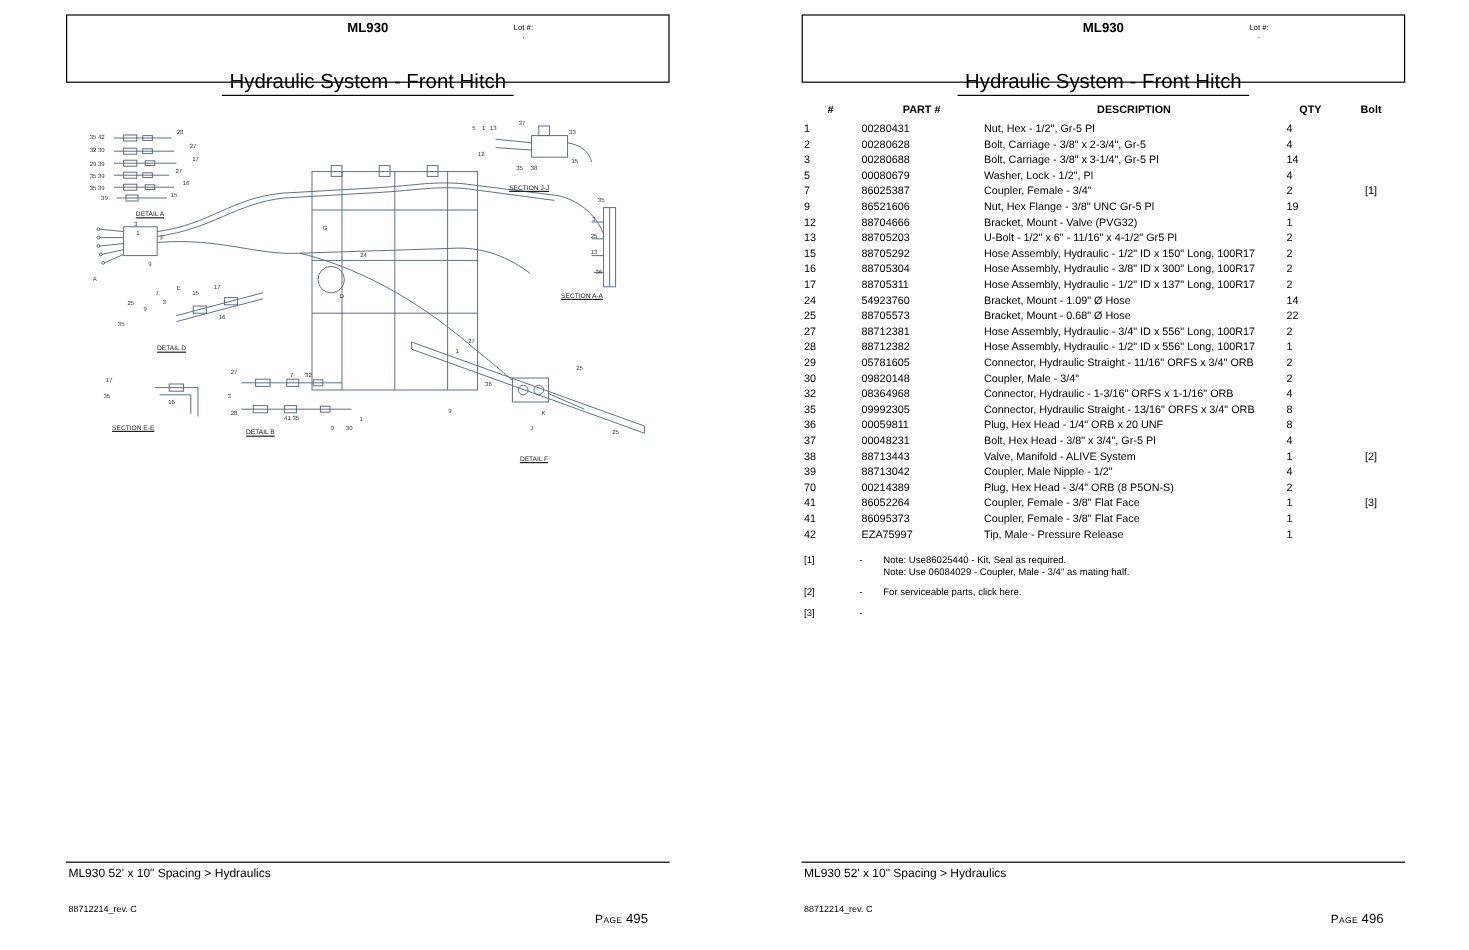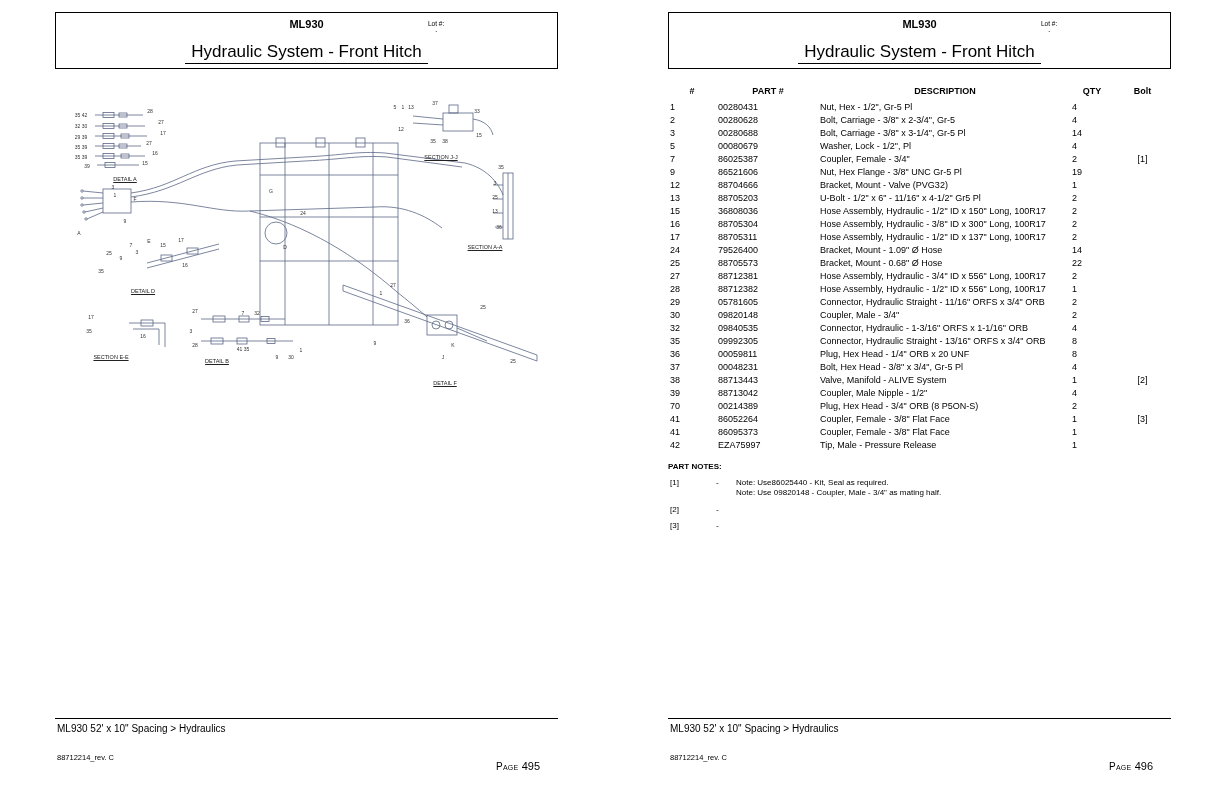--- a/index.html
+++ b/index.html
@@ -13,21 +13,21 @@
   .page-left { left: 40px; }
   .page-right { left: 650px; }
 
   
   .header-box { position: absolute; top: 12px; width: 503px; height: 57px; border: 1px solid #000; background: #fff; }
   .page-left .header-box { left: 15px; }
   .page-right .header-box { left: 18px; }
   .model { position: absolute; top: 5px; left: 0; right: 0; text-align: center; font-weight: bold; font-size: 11px; }
   .lot { position: absolute; top: 7px; left: 372px; font-size: 6.5px; text-align: center; }
   .lot-dot { display: block; font-size: 7px; margin-top: 1px; }
-  .title-wrap { position: absolute; top: 29px; left: 0; right: 0; text-align: center; }
+  .title-wrap { position: absolute; top: 45px; left: 0; right: 0; text-align: center; }
   .page-title { display: inline-block; font-size: 17px; border-bottom: 1px solid #000; padding: 0 6px 1px 6px; }
 
   
   .diagram { position: absolute; left: 5px; top: 95px; width: 520px; height: 330px; }
   .diagram svg { position: absolute; left: 0; top: 0; }
   .diagram-overlay { position: absolute; inset: 0; }
   .callout { position: absolute; transform: translate(-50%, -50%); font-size: 5px; color: #333; white-space: nowrap; }
   .dlabel { position: absolute; transform: translate(-50%, -50%); font-size: 5.5px; color: #222; text-decoration: underline; white-space: nowrap; }
 
   
@@ -322,21 +322,21 @@
         <div class="trow">
           <span class="c-num">13</span>
           <span class="c-part">88705203</span>
           <span class="c-desc">U-Bolt - 1/2" x 6" - 11/16" x 4-1/2" Gr5 Pl</span>
           <span class="c-qty">2</span>
           <span class="c-note"></span>
         </div>
 
         <div class="trow">
           <span class="c-num">15</span>
-          <span class="c-part">36808036</span>
+          <span class="c-part">88705292</span>
           <span class="c-desc">Hose Assembly, Hydraulic - 1/2" ID x 150" Long, 100R17</span>
           <span class="c-qty">2</span>
           <span class="c-note"></span>
         </div>
 
         <div class="trow">
           <span class="c-num">16</span>
           <span class="c-part">88705304</span>
           <span class="c-desc">Hose Assembly, Hydraulic - 3/8" ID x 300" Long, 100R17</span>
           <span class="c-qty">2</span>
@@ -346,21 +346,21 @@
         <div class="trow">
           <span class="c-num">17</span>
           <span class="c-part">88705311</span>
           <span class="c-desc">Hose Assembly, Hydraulic - 1/2" ID x 137" Long, 100R17</span>
           <span class="c-qty">2</span>
           <span class="c-note"></span>
         </div>
 
         <div class="trow">
           <span class="c-num">24</span>
-          <span class="c-part">79526400</span>
+          <span class="c-part">54923760</span>
           <span class="c-desc">Bracket, Mount - 1.09" Ø Hose</span>
           <span class="c-qty">14</span>
           <span class="c-note"></span>
         </div>
 
         <div class="trow">
           <span class="c-num">25</span>
           <span class="c-part">88705573</span>
           <span class="c-desc">Bracket, Mount - 0.68" Ø Hose</span>
           <span class="c-qty">22</span>
@@ -394,21 +394,21 @@
         <div class="trow">
           <span class="c-num">30</span>
           <span class="c-part">09820148</span>
           <span class="c-desc">Coupler, Male - 3/4"</span>
           <span class="c-qty">2</span>
           <span class="c-note"></span>
         </div>
 
         <div class="trow">
           <span class="c-num">32</span>
-          <span class="c-part">09840535</span>
+          <span class="c-part">08364968</span>
           <span class="c-desc">Connector, Hydraulic - 1-3/16" ORFS x 1-1/16" ORB</span>
           <span class="c-qty">4</span>
           <span class="c-note"></span>
         </div>
 
         <div class="trow">
           <span class="c-num">35</span>
           <span class="c-part">09992305</span>
           <span class="c-desc">Connector, Hydraulic Straight - 13/16" ORFS x 3/4" ORB</span>
           <span class="c-qty">8</span>
@@ -474,33 +474,33 @@
         <div class="trow">
           <span class="c-num">42</span>
           <span class="c-part">EZA75997</span>
           <span class="c-desc">Tip, Male - Pressure Release</span>
           <span class="c-qty">1</span>
           <span class="c-note"></span>
         </div>
       </div>
 
     <div class="notes">
-      <div class="notes-title">PART NOTES:</div>
       <div>
 
           <div class="note-row">
             <span class="note-ref">[1]</span>
             <span class="note-dash">-</span>
             <span class="note-text">Note: Use86025440 - Kit, Seal as required.
-Note: Use 09820148 - Coupler, Male - 3/4" as mating half.</span>
+Note: Use 06084029 - Coupler, Male - 3/4" as mating half.</span>
           </div>
 
           <div class="note-row">
             <span class="note-ref">[2]</span>
             <span class="note-dash">-</span>
+            <span class="note-text">For serviceable parts, click here.</span>
           </div>
 
           <div class="note-row">
             <span class="note-ref">[3]</span>
             <span class="note-dash">-</span>
           </div>
         </div>
     </div>
   </div>
 

